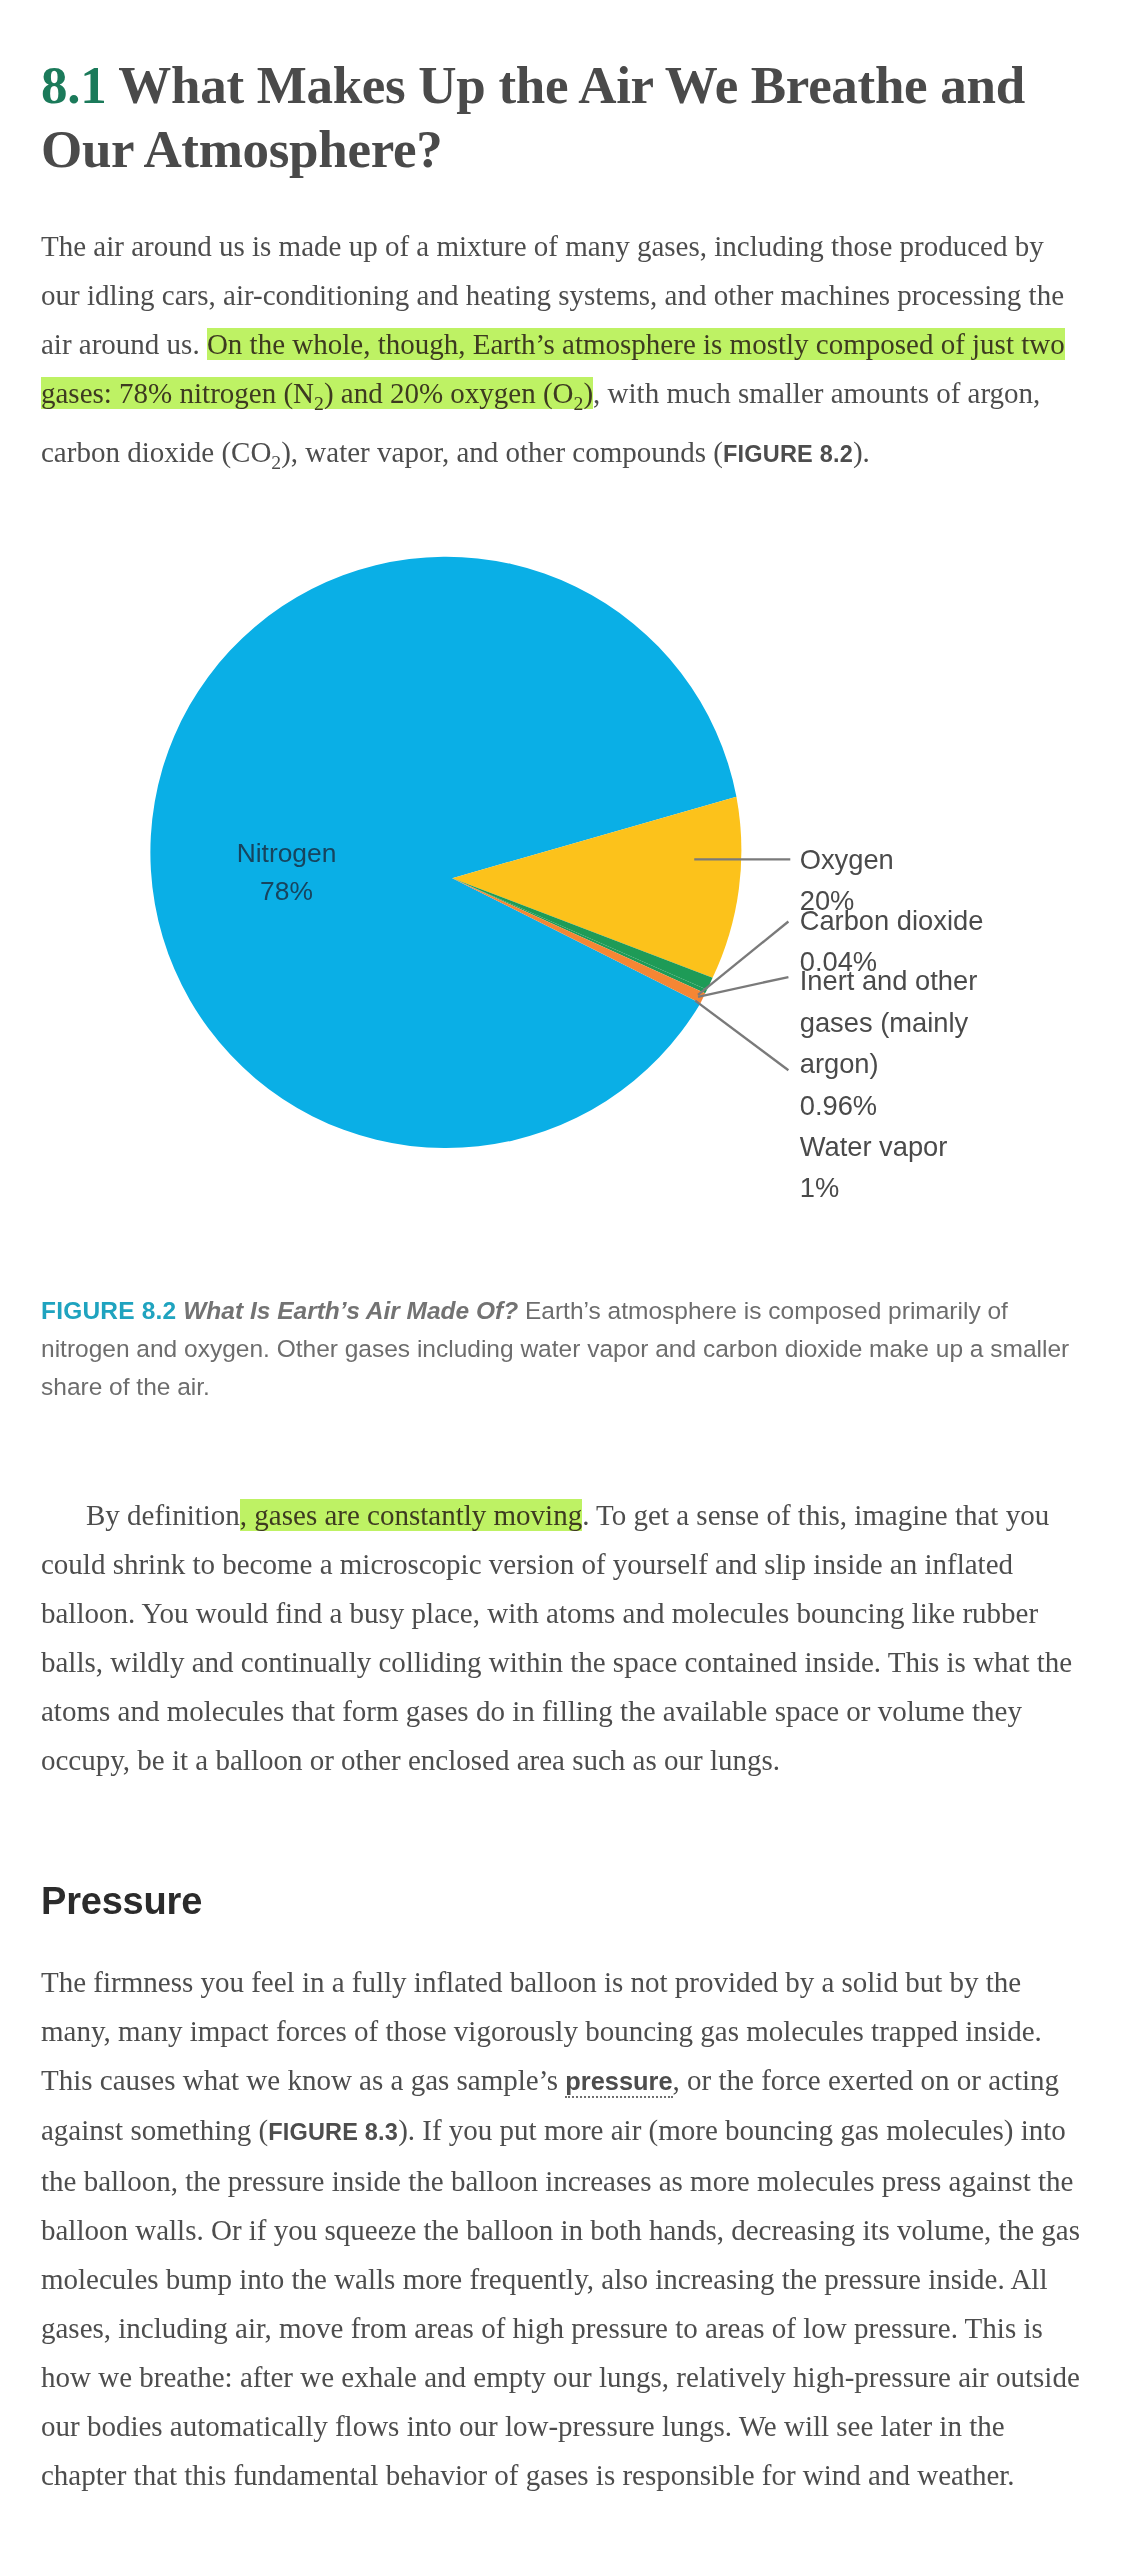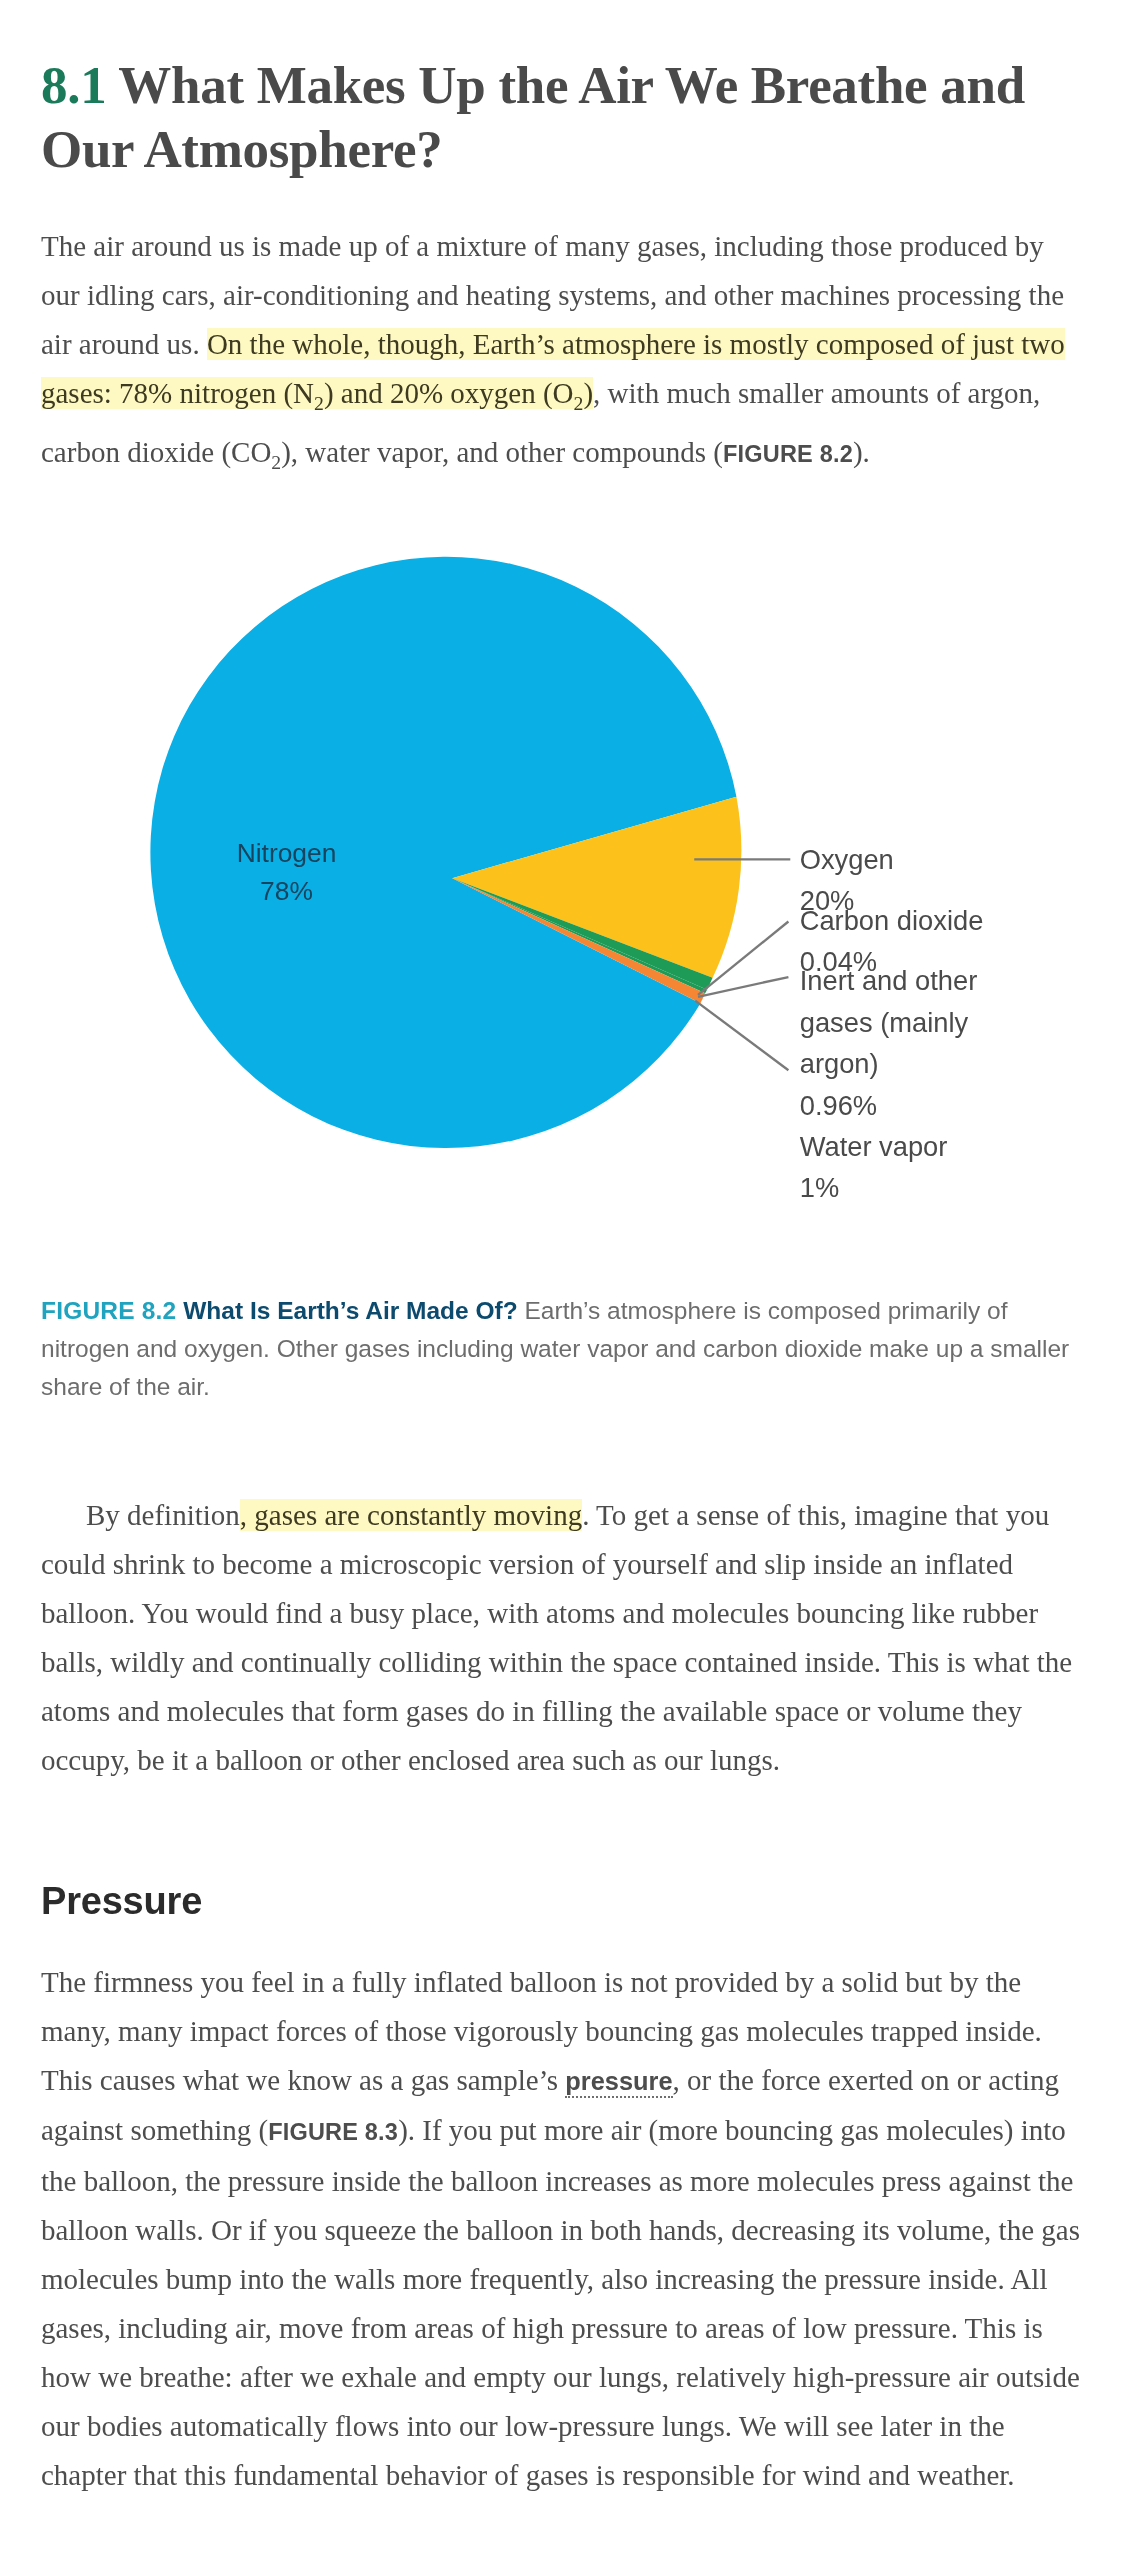--- a/index.html
+++ b/index.html
@@ -48,21 +48,21 @@
     width: 1047px;
     font-size: 29px;
     line-height: 49px;
     color: #4d4d4d;
     text-align: left;
     font-family: "Liberation Serif", "DejaVu Serif", serif;
   }
   .indent { text-indent: 45px; }
 
   .hl {
-    background: #fef9c3;
+    background: #bef264;
     color: #3d3a20;
     box-decoration-break: clone;
     -webkit-box-decoration-break: clone;
   }
   .figref {
     font-family: "Liberation Sans", "DejaVu Sans", sans-serif;
     font-weight: bold;
     font-size: 23.5px;
     letter-spacing: 0.2px;
   }
@@ -105,22 +105,23 @@
     font-size: 24.5px;
     line-height: 38px;
     color: #6d6d6d;
   }
   .cap-figure {
     color: #1fa3bf;
     font-weight: bold;
     letter-spacing: 0.2px;
   }
   .cap-title {
-    color: #0c4a6e;
-    font-weight: bold;
+    color: #737373;
+    font-weight: bold;
+    font-style: italic;
   }
 
   
   .subheading {
     position: absolute;
     left: 41px;
     font-family: "Liberation Sans", "DejaVu Sans", sans-serif;
     font-weight: bold;
     font-size: 38px;
     color: #2b2b2b;

